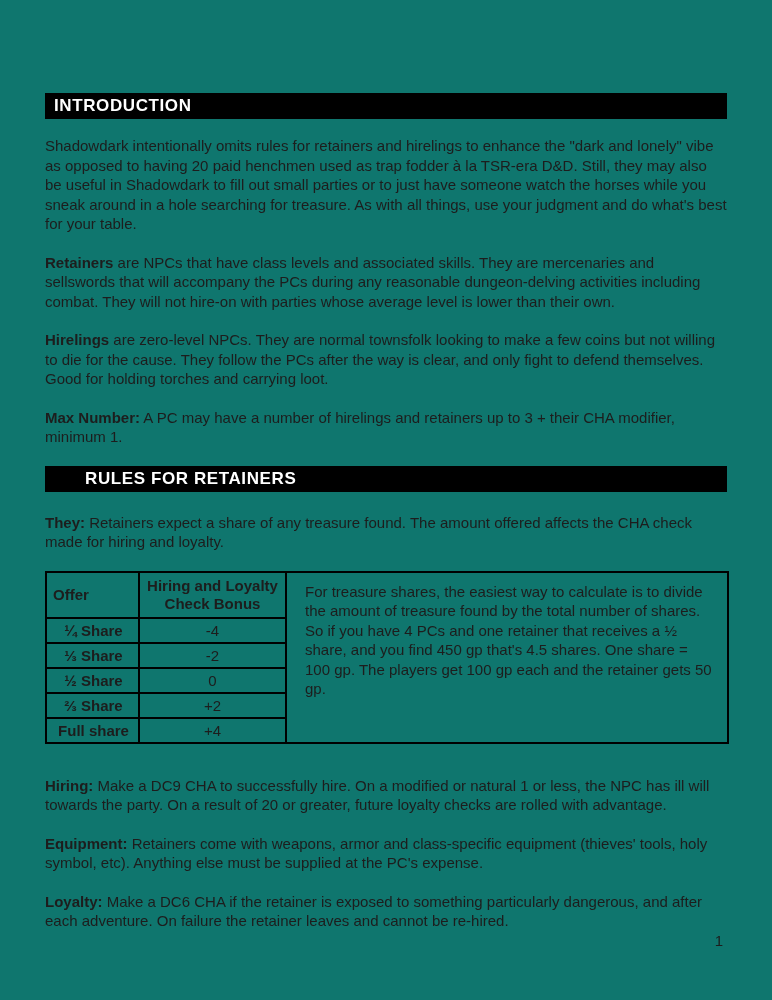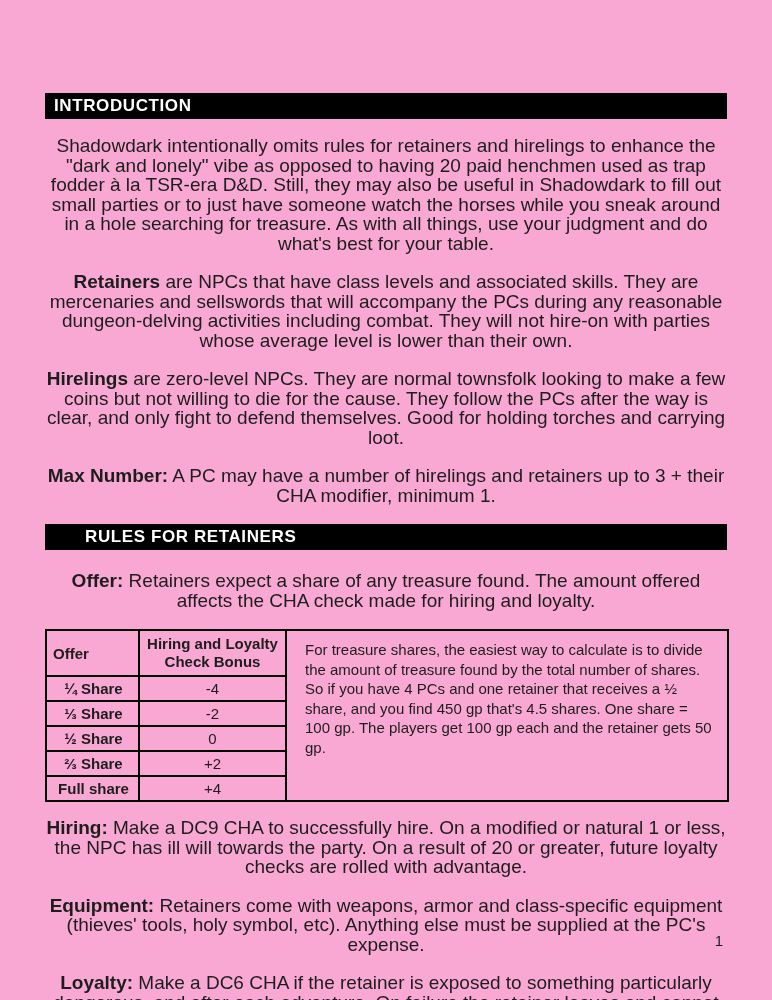--- a/index.html
+++ b/index.html
@@ -4,21 +4,21 @@
 <style>
   html, body {
     margin: 0;
     padding: 0;
     background: #ffffff;
   }
   .page {
     position: relative;
     width: 772px;
     height: 1000px;
-    background: #f9a8d4;
+    background: #0f766e;
     font-family: "Liberation Sans", sans-serif;
     color: #1d1d1d;
     overflow: hidden;
     box-sizing: border-box;
   }
   .content {
     position: absolute;
     top: 93px;
     left: 45px;
     width: 682px;
@@ -35,32 +35,31 @@
     box-sizing: border-box;
     text-transform: uppercase;
     margin: 0 0 17px 0;
   }
   .section-bar.second {
     margin-top: 0;
     margin-bottom: 21px;
     padding-left: 40px;
   }
   p.body {
-    font-size: 19px;
+    font-size: 15px;
     line-height: 19.5px;
     margin: 0 0 19px 0;
-    text-align: center;
   }
   p.body strong {
     font-weight: bold;
   }
   table.share-table {
     border-collapse: collapse;
     width: 682px;
-    margin: 0 0 16px 0;
+    margin: 0 0 32px 0;
     table-layout: fixed;
   }
   table.share-table th,
   table.share-table td {
     border: 2px solid #000000;
     font-size: 15px;
     box-sizing: border-box;
   }
   .col-offer  { width: 93px;  }
   .col-bonus  { width: 147px; }
@@ -114,21 +113,21 @@
     <p class="body"><span>Shadowdark intentionally omits rules for retainers and hirelings to enhance the "dark and lonely" vibe as opposed to having 20 paid henchmen used as trap fodder à la TSR-era D&amp;D. Still, they may also be useful in Shadowdark to fill out small parties or to just have someone watch the horses while you sneak around in a hole searching for treasure. As with all things, use your judgment and do what's best for your table.</span></p>
 
     <p class="body"><strong>Retainers</strong><span> are NPCs that have class levels and associated skills. They are mercenaries and sellswords that will accompany the PCs during any reasonable dungeon-delving activities including combat. They will not hire-on with parties whose average level is lower than their own.</span></p>
 
     <p class="body"><strong>Hirelings</strong><span> are zero-level NPCs. They are normal townsfolk looking to make a few coins but not willing to die for the cause. They follow the PCs after the way is clear, and only fight to defend themselves. Good for holding torches and carrying loot.</span></p>
 
     <p class="body"><strong>Max Number:</strong><span> A PC may have a number of hirelings and retainers up to 3 + their CHA modifier, minimum 1.</span></p>
 
     <div class="section-bar second">RULES FOR RETAINERS</div>
 
-    <p class="body"><strong>Offer:</strong><span> Retainers expect a share of any treasure found. The amount offered affects the CHA check made for hiring and loyalty.</span></p>
+    <p class="body"><strong>They:</strong><span> Retainers expect a share of any treasure found. The amount offered affects the CHA check made for hiring and loyalty.</span></p>
 
     <table class="share-table">
       <colgroup>
         <col class="col-offer">
         <col class="col-bonus">
         <col class="col-note">
       </colgroup>
       <tbody>
         <tr>
           <th class="offer-h">Offer</th>

